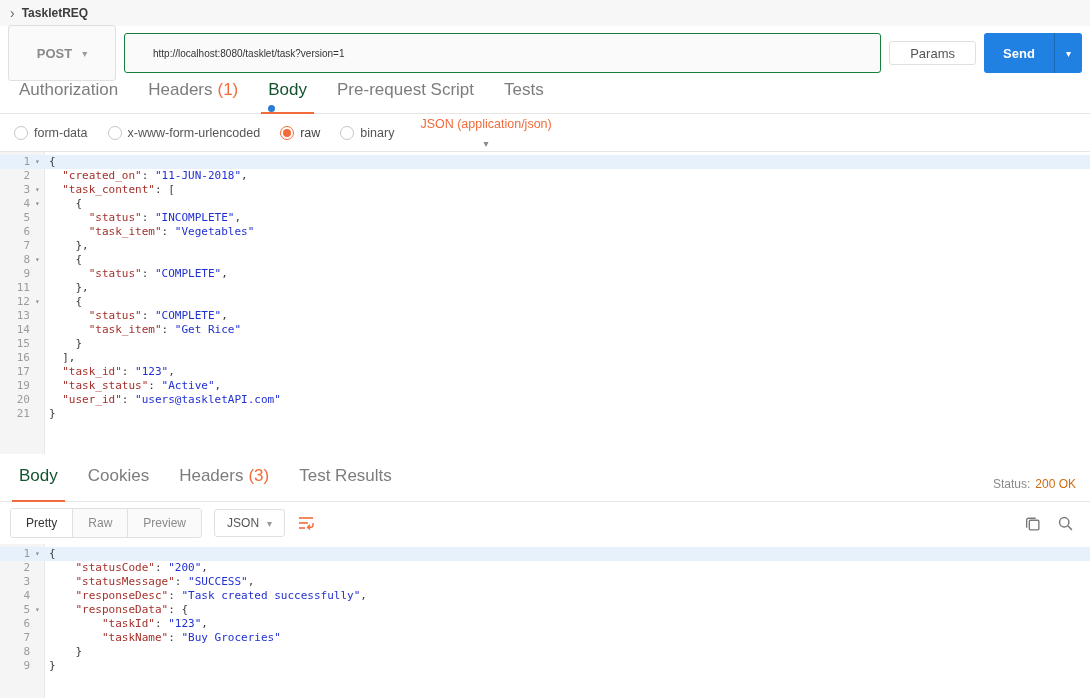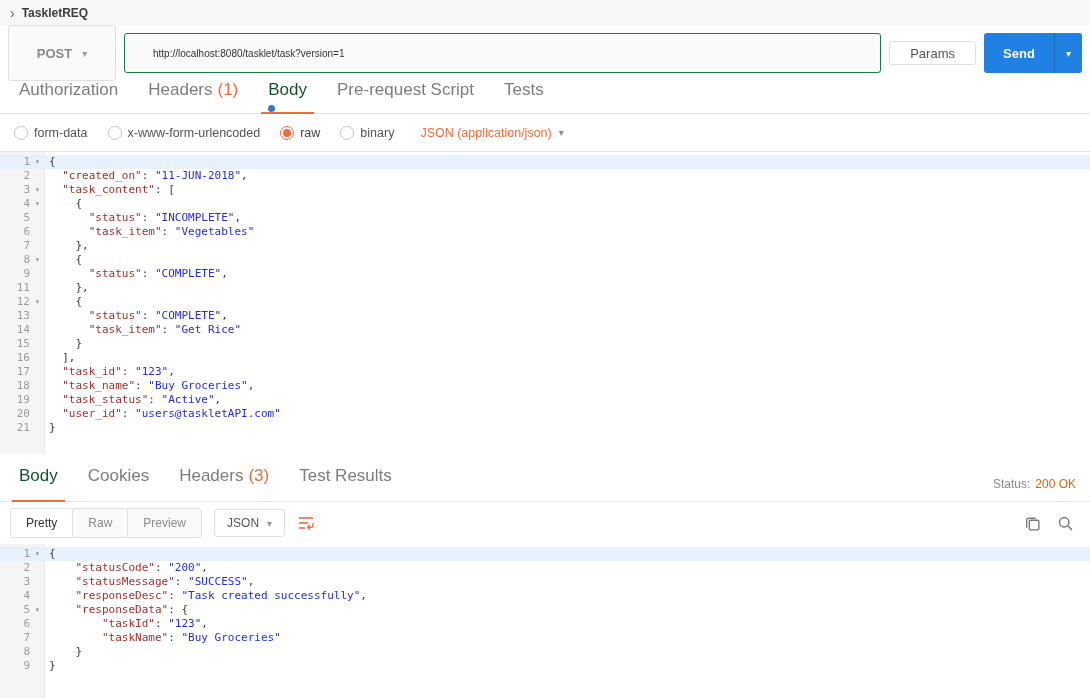--- a/index.html
+++ b/index.html
@@ -50,21 +50,21 @@
 
   
   .body-type-row{height:38px;flex:0 0 38px;display:flex;align-items:center;border-bottom:1px solid #e6e6e6;
     padding:0 14px;gap:20px;font-size:12.5px;color:#555;}
   .radio-option{display:flex;align-items:center;gap:6px;cursor:pointer;}
   .radio{width:14px;height:14px;border-radius:50%;border:1px solid #c6c6c6;background:#fff;position:relative;flex:0 0 14px;}
   .radio.selected{border-color:var(--accent);}
   .radio.selected::after{content:"";position:absolute;left:2px;top:2px;right:2px;bottom:2px;
     border-radius:50%;background:var(--accent);}
   .radio-option.selected-label{color:#444;}
-  .content-type{display:flex;align-items:center;gap:7px;color:var(--accent);cursor:pointer;margin-left:6px;}
+  .content-type{display:flex;align-items:center;gap:7px;color:var(--accent);cursor:pointer;margin-left:6px;flex-direction:column;}
   .content-type .chev{color:#8a8a8a;}
 
   
   .editor{font-family:"DejaVu Sans Mono","Liberation Mono",monospace;font-size:11px;line-height:14px;
     background:linear-gradient(to right,#f5f5f5 44px,#e8e8e8 44px,#e8e8e8 45px,#fff 45px);
     overflow:hidden;padding-top:3px;cursor:text;}
   .request-editor{height:302px;flex:0 0 302px;}
   .response-editor{flex:1;}
   .code-line{display:flex;white-space:pre;}
   .code-line.active-line{background:#e7f1fc;}
@@ -171,21 +171,20 @@
       <div class="code-line"><span class="ln">7</span><span class="fold"></span><span class="code-text"><span class="plain">    },</span></span></div>
       <div class="code-line"><span class="ln">8</span><span class="fold">▾</span><span class="code-text"><span class="plain">    {</span></span></div>
       <div class="code-line"><span class="ln">9</span><span class="fold"></span><span class="code-text"><span class="plain">      </span><span class="json-key">"status"</span><span class="plain">:</span><span class="plain"> </span><span class="json-string">"COMPLETE"</span><span class="plain">,</span></span></div>
       <div class="code-line"><span class="ln">11</span><span class="fold"></span><span class="code-text"><span class="plain">    },</span></span></div>
       <div class="code-line"><span class="ln">12</span><span class="fold">▾</span><span class="code-text"><span class="plain">    {</span></span></div>
       <div class="code-line"><span class="ln">13</span><span class="fold"></span><span class="code-text"><span class="plain">      </span><span class="json-key">"status"</span><span class="plain">:</span><span class="plain"> </span><span class="json-string">"COMPLETE"</span><span class="plain">,</span></span></div>
       <div class="code-line"><span class="ln">14</span><span class="fold"></span><span class="code-text"><span class="plain">      </span><span class="json-key">"task_item"</span><span class="plain">:</span><span class="plain"> </span><span class="json-string">"Get Rice"</span><span class="plain"></span></span></div>
       <div class="code-line"><span class="ln">15</span><span class="fold"></span><span class="code-text"><span class="plain">    }</span></span></div>
       <div class="code-line"><span class="ln">16</span><span class="fold"></span><span class="code-text"><span class="plain">  ],</span></span></div>
       <div class="code-line"><span class="ln">17</span><span class="fold"></span><span class="code-text"><span class="plain">  </span><span class="json-key">"task_id"</span><span class="plain">:</span><span class="plain"> </span><span class="json-string">"123"</span><span class="plain">,</span></span></div>
-      <div class="code-line"><span class="ln">18</span><span class="fold"></span><span class="code-text"><span class="plain">  </span><span class="json-key">"task_name"</span><span class="plain">:</span><span class="plain"> </span><span class="json-string">"Buy Groceries"</span><span class="plain">,</span></span></div>
       <div class="code-line"><span class="ln">19</span><span class="fold"></span><span class="code-text"><span class="plain">  </span><span class="json-key">"task_status"</span><span class="plain">:</span><span class="plain"> </span><span class="json-string">"Active"</span><span class="plain">,</span></span></div>
       <div class="code-line"><span class="ln">20</span><span class="fold"></span><span class="code-text"><span class="plain">  </span><span class="json-key">"user_id"</span><span class="plain">:</span><span class="plain"> </span><span class="json-string">"users@taskletAPI.com"</span><span class="plain"></span></span></div>
       <div class="code-line"><span class="ln">21</span><span class="fold"></span><span class="code-text"><span class="plain">}</span></span></div>
     </div>
 
   <div class="response-header">
     <div class="tab active">
       <span>Body</span>
     </div>
     <div class="tab">

